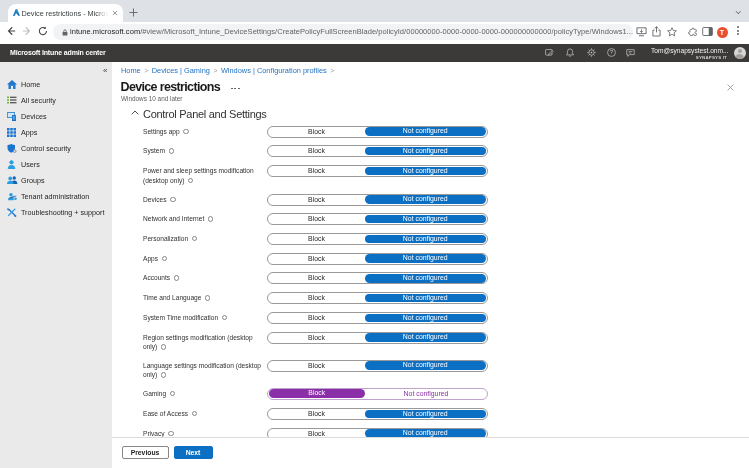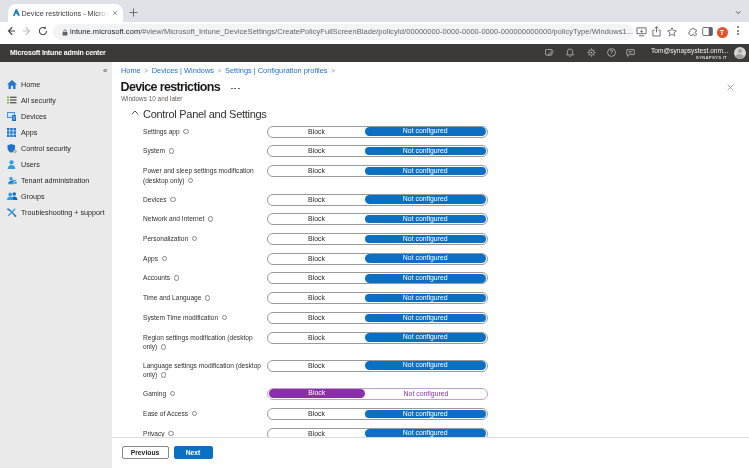--- a/index.html
+++ b/index.html
@@ -233,57 +233,57 @@
       <span class="sicon">
         <svg width="9" height="9" viewBox="0 0 18 18">
           <circle cx="9" cy="4.6" r="4.2" fill="#2b9fe0"></circle>
           <path d="M1.5 18 C1.5 12.8 4.5 10.2 9 10.2 C13.5 10.2 16.5 12.8 16.5 18 Z" fill="#2b9fe0"></path>
         </svg>
       </span>
       <span>Users</span>
     </div>
 <div class="sitem">
       <span class="sicon">
+        <svg width="11" height="8" viewBox="0 0 22 16">
+          <circle cx="14.5" cy="4" r="3.4" fill="#1465b4"></circle>
+          <path d="M8.5 16 C8.5 11.5 11 9.2 14.5 9.2 C18 9.2 20.8 11.5 20.8 16 Z" fill="#1465b4"></path>
+          <circle cx="6.5" cy="5" r="3.8" fill="#2b9fe0"></circle>
+          <path d="M0 16 C0 11.2 2.8 9.6 6.5 9.6 C10.2 9.6 13 11.2 13 16 Z" fill="#2b9fe0"></path>
+        </svg>
+      </span>
+      <span>Groups</span>
+    </div>
+<div class="sitem">
+      <span class="sicon">
         <svg width="10" height="9" viewBox="0 0 20 18">
           <circle cx="8" cy="5.4" r="3.6" fill="#2b9fe0"></circle>
           <path d="M2 16.5 C2 12 4.5 10 8 10 C11.5 10 14 12 14 16.5 Z" fill="#2b9fe0"></path>
           <path d="M3 13.5 C8 9 15 6.5 19.5 7.5 C16 10.5 9 13.8 3 13.5 Z" fill="#1465b4" opacity="0.85"></path>
           <circle cx="17" cy="13.5" r="2.6" fill="#2b9fe0"></circle>
         </svg>
       </span>
       <span>Tenant administration</span>
     </div>
 <div class="sitem">
       <span class="sicon">
-        <svg width="11" height="8" viewBox="0 0 22 16">
-          <circle cx="14.5" cy="4" r="3.4" fill="#1465b4"></circle>
-          <path d="M8.5 16 C8.5 11.5 11 9.2 14.5 9.2 C18 9.2 20.8 11.5 20.8 16 Z" fill="#1465b4"></path>
-          <circle cx="6.5" cy="5" r="3.8" fill="#2b9fe0"></circle>
-          <path d="M0 16 C0 11.2 2.8 9.6 6.5 9.6 C10.2 9.6 13 11.2 13 16 Z" fill="#2b9fe0"></path>
-        </svg>
-      </span>
-      <span>Groups</span>
-    </div>
-<div class="sitem">
-      <span class="sicon">
         <svg width="10" height="9" viewBox="0 0 20 18">
           <path d="M2.5 1.5 L16.5 15.5" stroke="#1b74cf" stroke-width="2.6"></path>
           <path d="M16.5 1.5 L2.5 15.5" stroke="#2b9fe0" stroke-width="2.6"></path>
           <path d="M0.5 0.5 C0.2 2.6 1.2 4.4 3.4 4.6" stroke="#1b74cf" stroke-width="1.6" fill="none"></path>
           <circle cx="16.8" cy="15.8" r="2" fill="#1b74cf"></circle>
         </svg>
       </span>
       <span>Troubleshooting + support</span>
     </div>
 </div>
 
 <div id="content">
 </div>
 
-<div id="crumbs"><span>Home</span><span class="sep">&gt;</span><span>Devices | Windows</span><span class="sep">&gt;</span><span>Settings | Configuration profiles</span><span class="sep">&gt;</span></div>
+<div id="crumbs"><span>Home</span><span class="sep">&gt;</span><span>Devices | Gaming</span><span class="sep">&gt;</span><span>Windows | Configuration profiles</span><span class="sep">&gt;</span></div>
 <div id="title">Device restrictions</div>
 <div id="dots">
     <i></i>
     <i></i>
     <i></i>
   </div>
 <svg id="closex" width="7" height="7" viewBox="0 0 10 10">
     <path d="M0.8 0.8 L9.2 9.2 M9.2 0.8 L0.8 9.2" stroke="#8a8a8a" stroke-width="1.1"></path>
   </svg>
 <div id="subtitle">Windows 10 and later</div>

